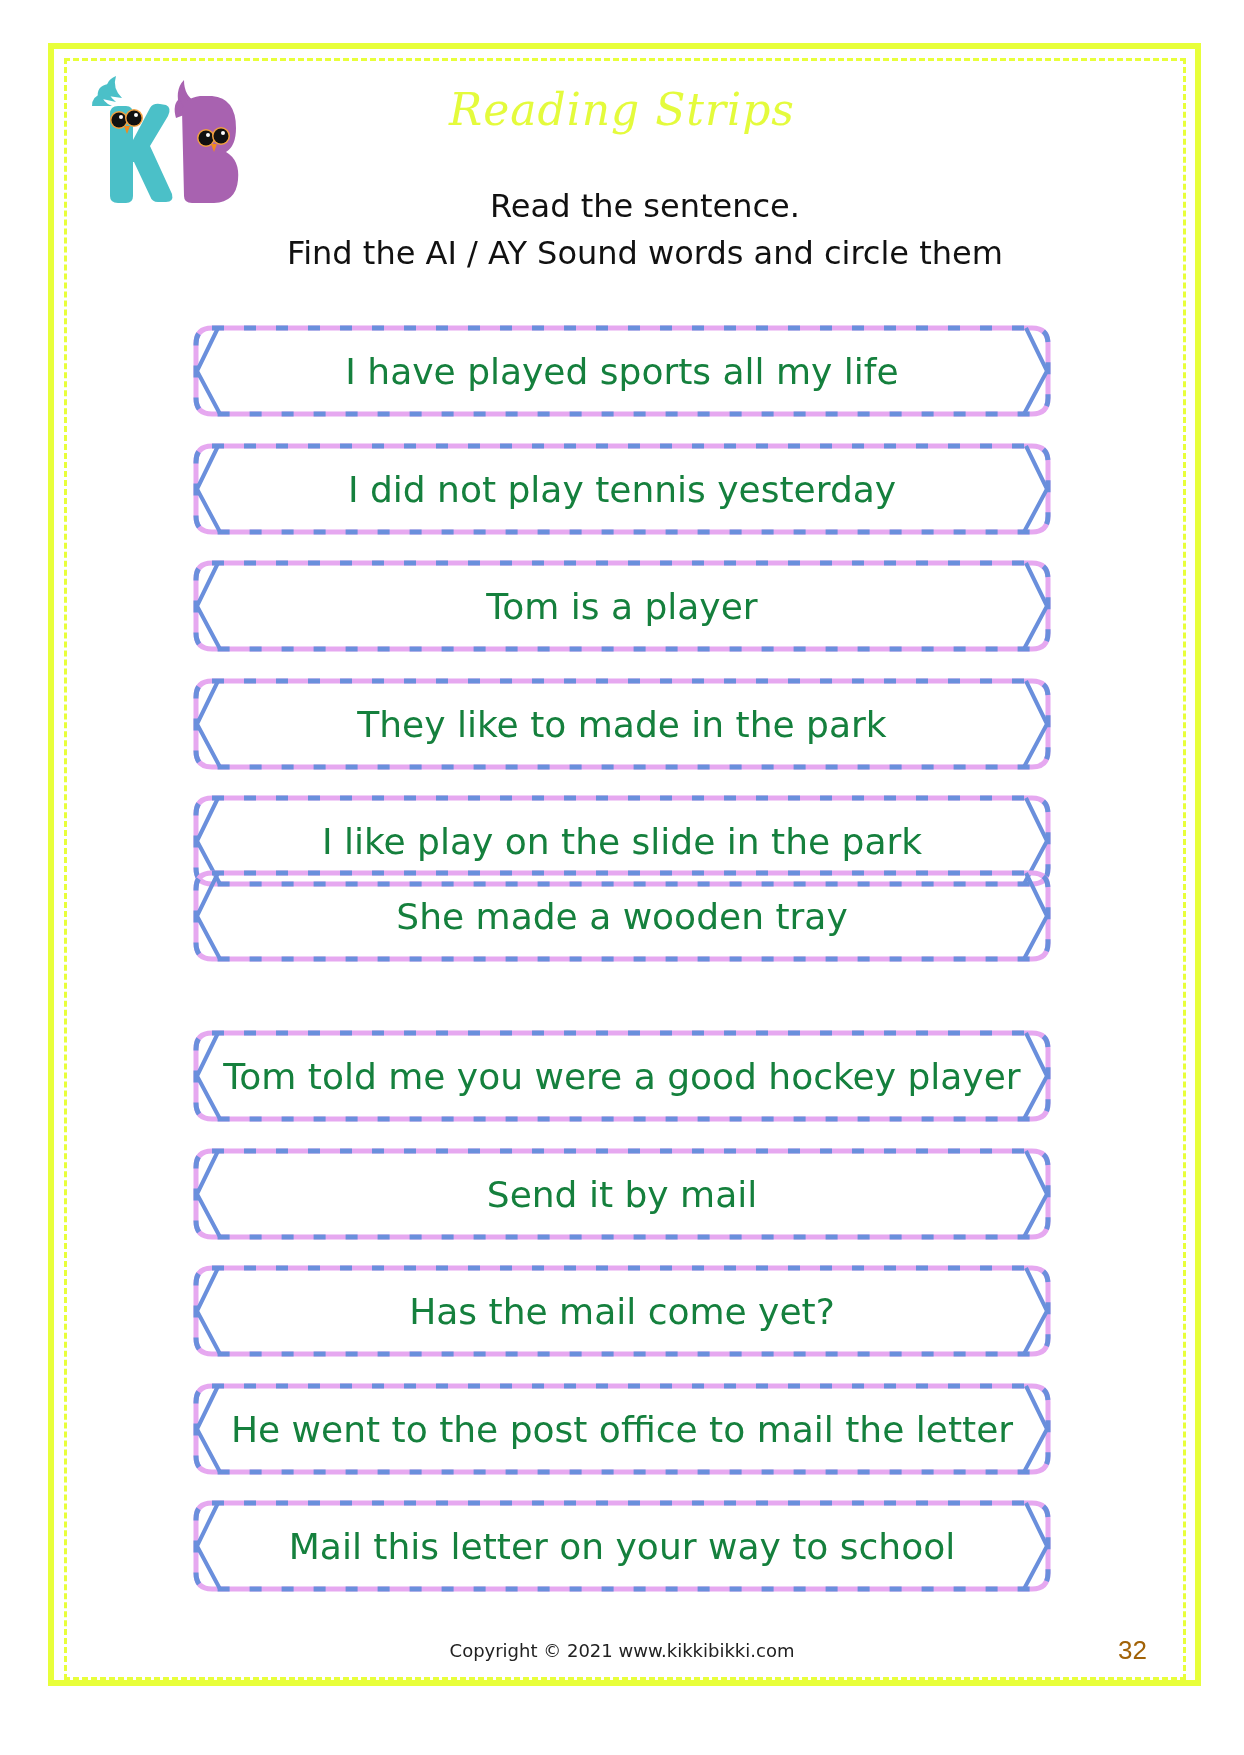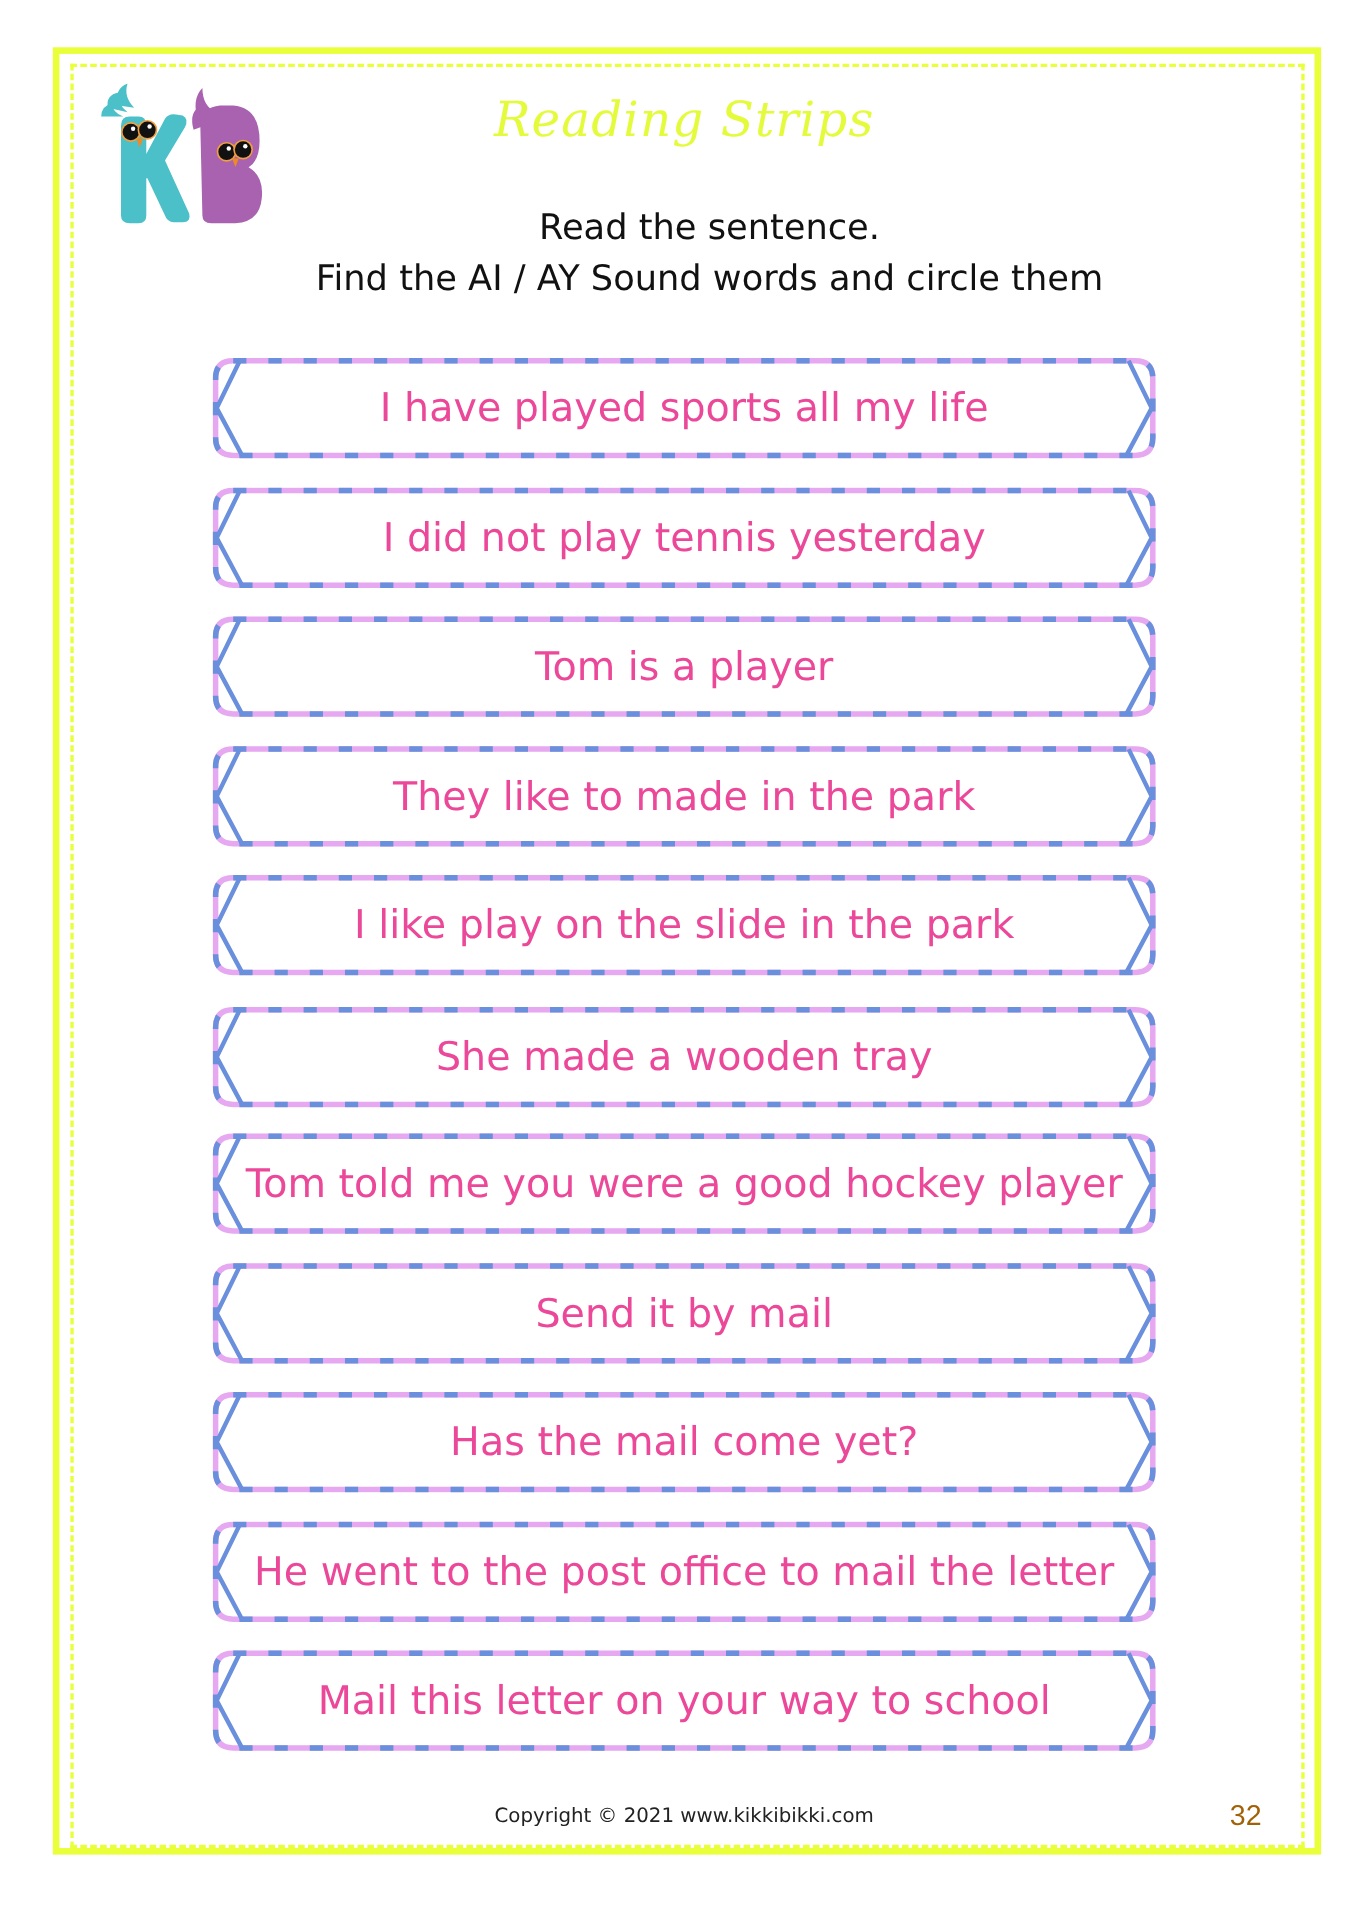--- a/index.html
+++ b/index.html
@@ -9,21 +9,21 @@
     border:3px dashed #e8ff3a; }
   .logo { position:absolute; left:88px; top:76px; width:155px; height:132px; }
   .title { position:absolute; left:0; width:1244px; top:88px; text-align:center; font-family:"DejaVu Serif", serif; font-style:italic;
     font-size:44px; color:#e4fb3c; letter-spacing:1px; line-height:1; }
   .subtitle { position:absolute; left:0; width:1290px; text-align:center; font-size:32px; color:#111; line-height:1; }
   .sub1 { top:190px; }
   .sub2 { top:237px; }
   .strip { position:absolute; left:193px; width:858px; height:92px; box-sizing:border-box; }
   .strip svg { position:absolute; left:0; top:0; }
   .strip-text { position:absolute; left:0; top:0; width:100%; height:100%; display:flex; align-items:center; justify-content:center;
-    font-size:36px; color:#ec4899; white-space:nowrap; }
+    font-size:36px; color:#15803d; white-space:nowrap; }
   .copyright { position:absolute; left:0; width:1244px; top:1640px; text-align:center; font-size:18px; color:#222; padding-right:0; }
   .pageno { position:absolute; left:1118px; top:1635px; font-size:26px; color:#a16207; font-family:"Liberation Sans", sans-serif; }
 </style>
 </head>
 <body>
 
 <div class="outer-border"></div>
 <div class="inner-border"></div>
 
 <div class="logo">
@@ -101,21 +101,21 @@
     </div>
     <div class="strip" style="top: 795px;">
       <svg width="858" height="92" viewBox="0 0 858 92">
         <path d="M19 3 L839 3 Q855 3 855 19 L855 73 Q855 89 839 89 L19 89 Q3 89 3 73 L3 19 Q3 3 19 3 Z" fill="none" stroke="#e6a8f0" stroke-width="5"></path>
         <path d="M19 3 L839 3 Q855 3 855 19 L855 73 Q855 89 839 89 L19 89 Q3 89 3 73 L3 19 Q3 3 19 3 Z" fill="none" stroke="#6a8fdc" stroke-width="5" stroke-dasharray="12 20"></path>
         <polyline points="25,3 4,46 27,89" fill="none" stroke="#6a8fdc" stroke-width="4"></polyline>
         <polyline points="833,3 854,46 831,89" fill="none" stroke="#6a8fdc" stroke-width="4"></polyline>
       </svg>
       <div class="strip-text">I like play on the slide in the park</div>
     </div>
-    <div class="strip" style="top: 915px;">
+    <div class="strip" style="top: 870px;">
       <svg width="858" height="92" viewBox="0 0 858 92">
         <path d="M19 3 L839 3 Q855 3 855 19 L855 73 Q855 89 839 89 L19 89 Q3 89 3 73 L3 19 Q3 3 19 3 Z" fill="none" stroke="#e6a8f0" stroke-width="5"></path>
         <path d="M19 3 L839 3 Q855 3 855 19 L855 73 Q855 89 839 89 L19 89 Q3 89 3 73 L3 19 Q3 3 19 3 Z" fill="none" stroke="#6a8fdc" stroke-width="5" stroke-dasharray="12 20"></path>
         <polyline points="25,3 4,46 27,89" fill="none" stroke="#6a8fdc" stroke-width="4"></polyline>
         <polyline points="833,3 854,46 831,89" fill="none" stroke="#6a8fdc" stroke-width="4"></polyline>
       </svg>
       <div class="strip-text">She made a wooden tray</div>
     </div>
     <div class="strip" style="top: 1030px;">
       <svg width="858" height="92" viewBox="0 0 858 92">

